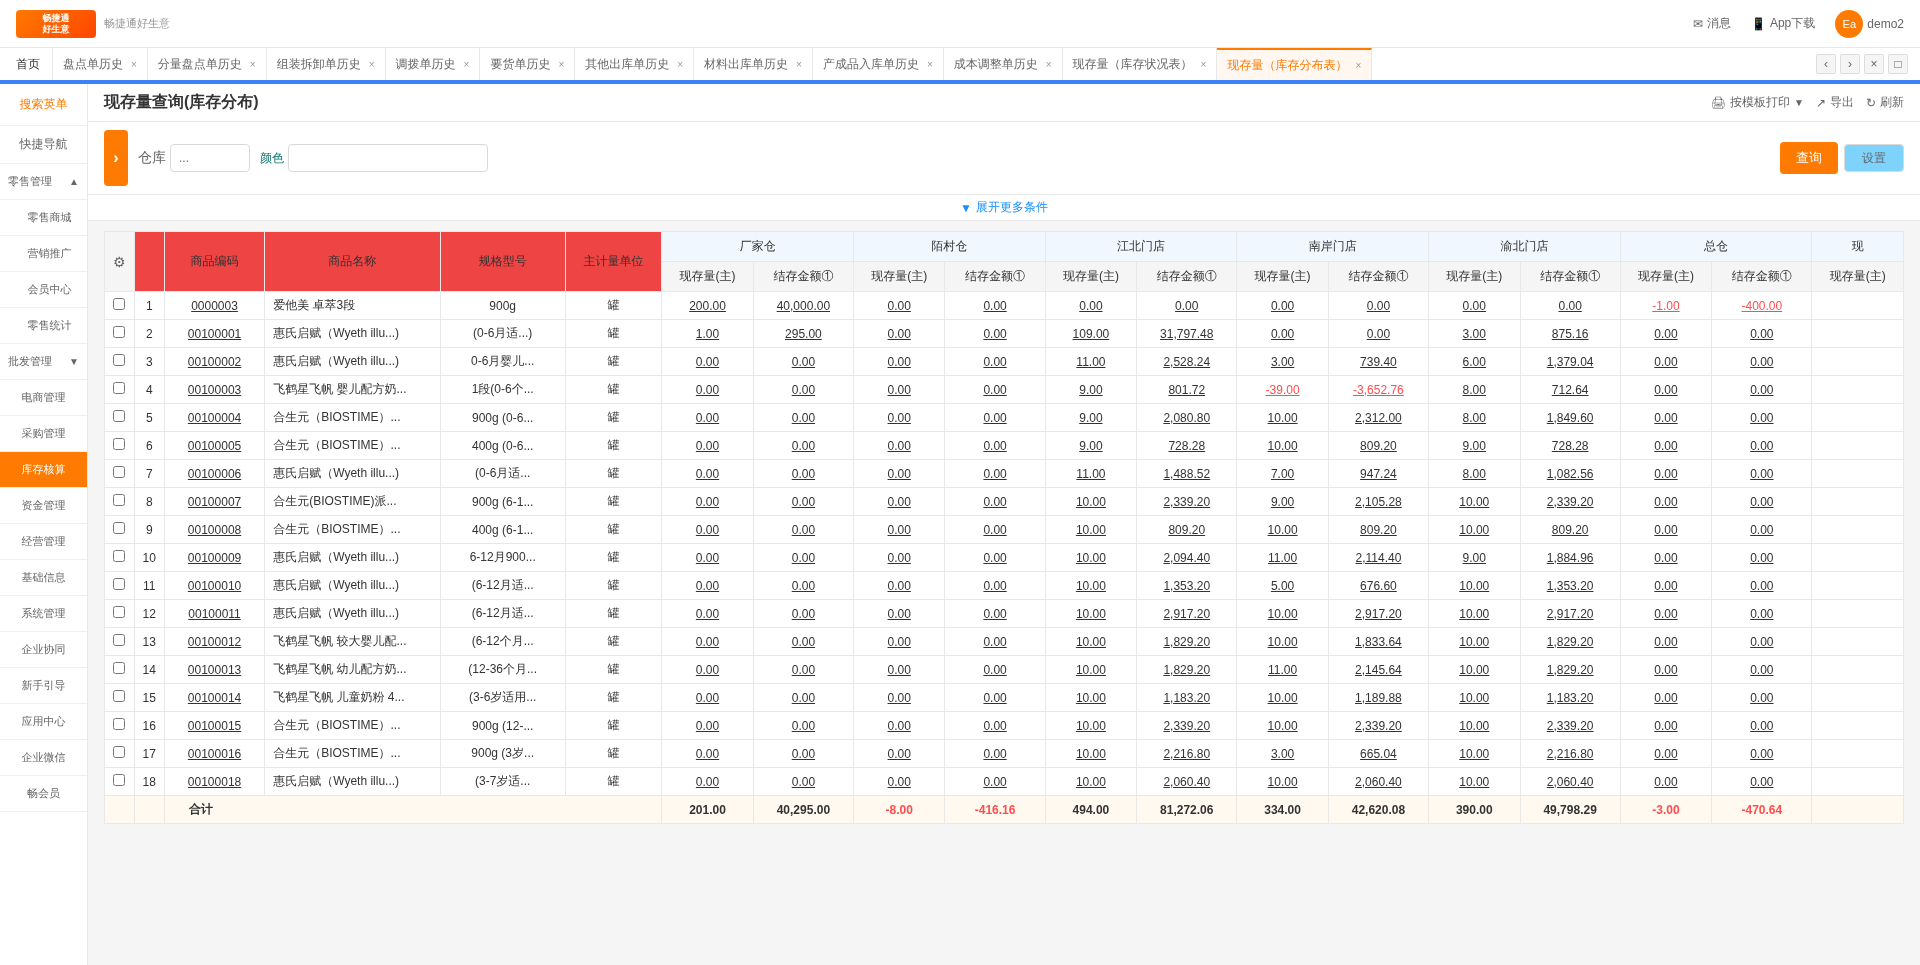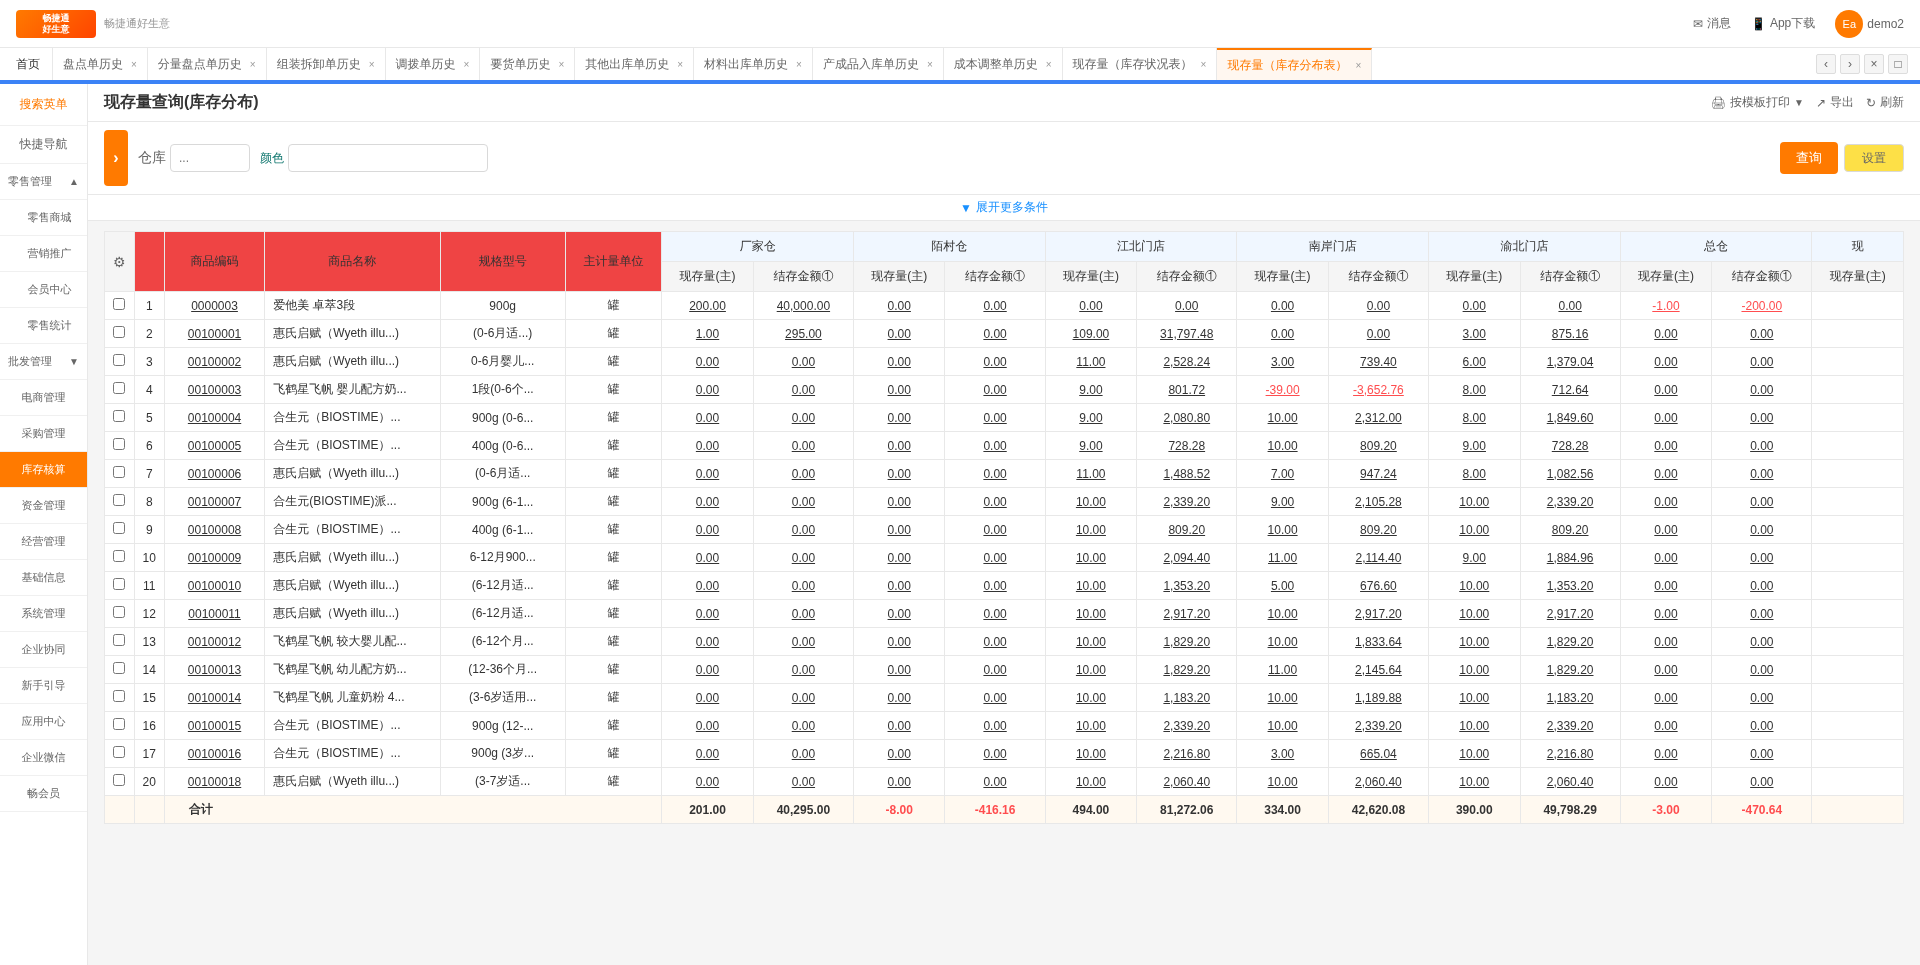--- a/index.html
+++ b/index.html
@@ -35,21 +35,21 @@
     .sidebar-nav { padding: 10px 8px; font-size: 12px; color: #666; text-align: center; border-bottom: 1px solid #f0f0f0; cursor: pointer; }
 
     
     .content { flex: 1; overflow: hidden; display: flex; flex-direction: column; }
     .btn-text { font-size: 12px; color: #666; cursor: pointer; display: flex; align-items: center; gap: 4px; }
     .filter-input { border: 1px solid #d9d9d9; border-radius: 4px; padding: 4px 8px; font-size: 12px; height: 28px; background: #fff; }
     .filter-input-short { width: 80px; }
 
     
     .btn-primary { background: #ff7a00; color: white; border: none; border-radius: 4px; padding: 0 16px; height: 32px; cursor: pointer; font-size: 12px; display: flex; align-items: center; gap: 4px; }
-    .btn-setting { background: #fde047; color: #666; border: 1px solid #d9d9d9; border-radius: 4px; padding: 0 8px; height: 28px; cursor: pointer; font-size: 12px; width: 60px; text-align: center; }
+    .btn-setting { background: #7dd3fc; color: #666; border: 1px solid #d9d9d9; border-radius: 4px; padding: 0 8px; height: 28px; cursor: pointer; font-size: 12px; width: 60px; text-align: center; }
 
     
     .table-container { flex: 1; overflow: auto; padding: 0 16px 16px; background: #f5f5f5; }
     table { border-collapse: collapse; width: 100%; background: #fff; margin-top: 10px; font-size: 12px; }
     thead tr th { background: #ef4444; border: 1px solid #e8e8e8; padding: 6px 8px; text-align: center; font-weight: 500; color: #333; white-space: nowrap; position: sticky; top: 0; z-index: 2; }
     tbody tr td { border: 1px solid #e8e8e8; padding: 5px 8px; text-align: center; color: #333; white-space: nowrap; }
     tbody tr.summary td { background: #fff9f0; font-weight: bold; }
     .num-underline { text-decoration: underline; color: #333; }
     .num-red { color: #ff4d4f; text-decoration: underline; }
     .gear-icon { font-size: 14px; color: #666; cursor: pointer; }
@@ -235,21 +235,21 @@
     <td class="num-underline">40,000.00</td>
     <td class="num-underline">0.00</td>
     <td class="num-underline">0.00</td>
     <td class="num-underline">0.00</td>
     <td class="num-underline">0.00</td>
     <td class="num-underline">0.00</td>
     <td class="num-underline">0.00</td>
     <td class="num-underline">0.00</td>
     <td class="num-underline">0.00</td>
     <td class="num-red">-1.00</td>
-    <td class="num-red">-200.00</td>
+    <td class="num-red">-400.00</td>
     <td></td>
   </tr>
             <tr>
     <td><input type="checkbox" style="width: 12px; height: 12px;"></td>
     <td>2</td>
     <td><span class="num-underline">00100001</span></td>
     <td style="text-align:left; max-width:140px; overflow:hidden; text-overflow:ellipsis;">惠氏启赋（Wyeth illu...)</td>
     <td>(0-6月适...)</td>
     <td>罐</td>
     <td class="num-underline">1.00</td>
@@ -576,21 +576,21 @@
     <td class="num-underline">3.00</td>
     <td class="num-underline">665.04</td>
     <td class="num-underline">10.00</td>
     <td class="num-underline">2,216.80</td>
     <td class="num-underline">0.00</td>
     <td class="num-underline">0.00</td>
     <td></td>
   </tr>
             <tr>
     <td><input type="checkbox" style="width: 12px; height: 12px;"></td>
-    <td>20</td>
+    <td>18</td>
     <td><span class="num-underline">00100018</span></td>
     <td style="text-align:left; max-width:140px; overflow:hidden; text-overflow:ellipsis;">惠氏启赋（Wyeth illu...)</td>
     <td>(3-7岁适...</td>
     <td>罐</td>
     <td class="num-underline">0.00</td>
     <td class="num-underline">0.00</td>
     <td class="num-underline">0.00</td>
     <td class="num-underline">0.00</td>
     <td class="num-underline">10.00</td>
     <td class="num-underline">2,060.40</td>

